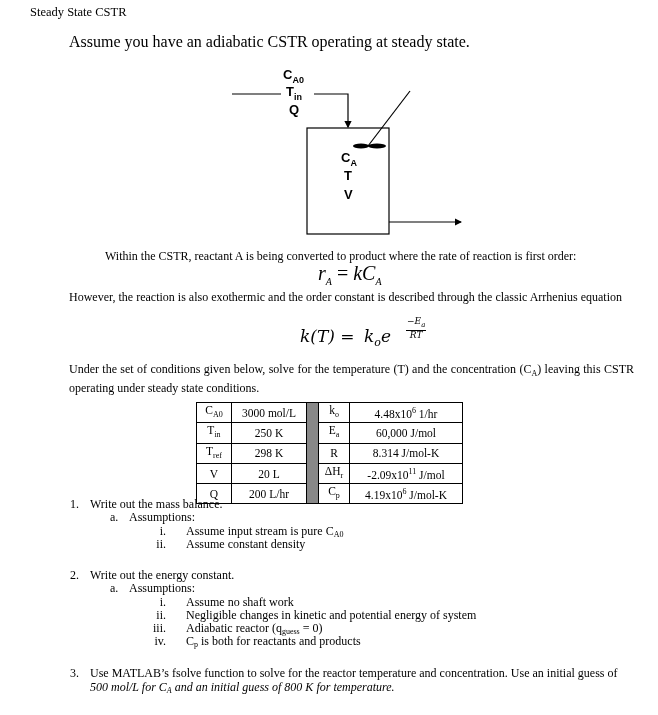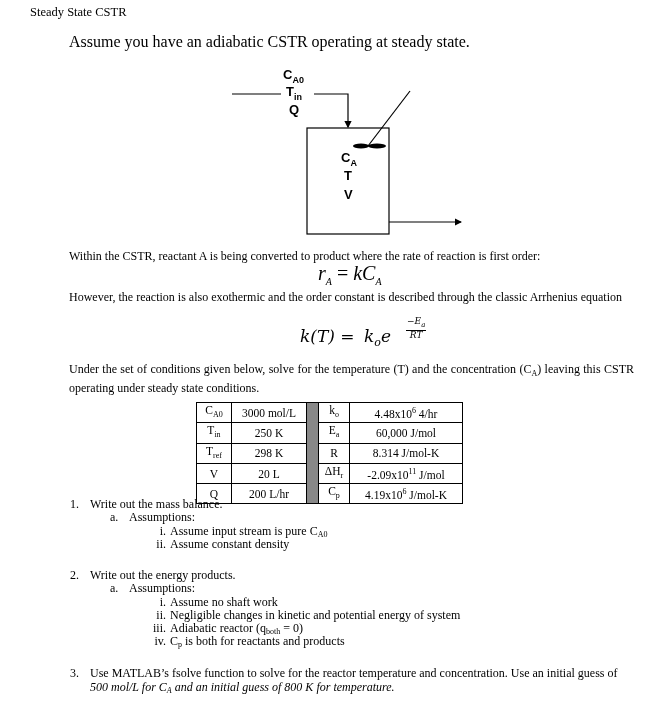--- a/index.html
+++ b/index.html
@@ -20,21 +20,21 @@
     table.params { position:absolute; left:196px; top:402px; border-collapse:collapse; font-size:11.5px; }
     table.params td { border:1px solid #000; height:15px; padding:0 2px; text-align:center; line-height:14px; }
     table.params td.gray { background:#888888; width:11px; padding:0; }
     table.params sub { font-size:8px; }
     table.params sup { font-size:8px; }
     .lvl1num { left:70px; }
     .lvl1txt { left:90px; }
     .lvl2num { left:110px; }
     .lvl2txt { left:129px; }
     .lvl3num { text-align:right; width:20px; }
-    .lvl3txt { left:170px; }
+    .lvl3txt { left:186px; }
     .small-sub { font-size:8px; vertical-align:-2px; }
   </style>
 </head>
 <body>
 
 <div class="abs title">Steady State CSTR</div>
 <div class="abs intro">Assume you have an adiabatic CSTR operating at steady state.</div>
 
 <div>
   <svg class="abs" style="left:0;top:0;" width="658" height="250">
@@ -72,21 +72,21 @@
     <span>C</span><sub>A</sub>
   </div>
   <div class="abs diag-label" style="left:344px;top:168px;">
     <span>T</span>
   </div>
   <div class="abs diag-label" style="left:344px;top:187px;">
     <span>V</span>
   </div>
 </div>
 
-<div class="abs para" style="top:249px;">Within the CSTR, reactant A is being converted to product where the rate of reaction is first order:</div>
+<div class="abs para" style="top:249px;margin-left:36px;">Within the CSTR, reactant A is being converted to product where the rate of reaction is first order:</div>
 
 <div class="abs eq1">
   <span>r</span><sub>A</sub><span style="font-style:normal"> = </span><span>kC</span><sub>A</sub>
 </div>
 
 <div class="abs para" style="top:290px;">However, the reaction is also exothermic and the order constant is described through the classic Arrhenius equation</div>
 
 <div class="abs eq2">
   <span>k(T) = </span><span style="margin-left:4px">k</span><sub style="font-size:11px">o</sub><span>e</span>
   <span class="exp">
@@ -99,21 +99,21 @@
   <span>Under the set of conditions given below, solve for the temperature (T) and the concentration (C</span><sub style="font-size:8px">A</sub><span>) leaving this CSTR operating under steady state conditions.</span>
 </div>
 
 <table class="params">
   <tbody>
     <tr>
       <td style="width:30px"><span>C</span><sub>A0</sub></td>
       <td style="width:70px">3000 mol/L</td>
       <td class="gray" rowspan="5"></td>
       <td style="width:26px"><span>k</span><sub>o</sub></td>
-      <td style="width:108px"><span>4.48x10</span><sup>6</sup><span> 4/hr</span></td>
+      <td style="width:108px"><span>4.48x10</span><sup>6</sup><span> 1/hr</span></td>
     </tr>
     <tr>
       <td><span>T</span><sub>in</sub></td>
       <td>250 K</td>
       <td><span>E</span><sub>a</sub></td>
       <td><span>60,000 J/mol</span></td>
     </tr>
     <tr>
       <td><span>T</span><sub>ref</sub></td>
       <td>298 K</td>
@@ -141,29 +141,29 @@
   <div class="abs lvl2num" style="top:510px;">a.</div>
   <div class="abs lvl2txt" style="top:510px;">Assumptions:</div>
   <div class="abs lvl3num" style="left:146px;top:524px;">i.</div>
   <div class="abs lvl3txt" style="top:524px;"><span>Assume input stream is pure C</span><span class="small-sub">A0</span></div>
   <div class="abs lvl3num" style="left:146px;top:537px;">ii.</div>
   <div class="abs lvl3txt" style="top:537px;">Assume constant density</div>
 </div>
 
 <div>
   <div class="abs lvl1num" style="top:568px;">2.</div>
-  <div class="abs lvl1txt" style="top:568px;">Write out the energy products.</div>
+  <div class="abs lvl1txt" style="top:568px;">Write out the energy constant.</div>
   <div class="abs lvl2num" style="top:581px;">a.</div>
   <div class="abs lvl2txt" style="top:581px;">Assumptions:</div>
   <div class="abs lvl3num" style="left:146px;top:595px;">i.</div>
   <div class="abs lvl3txt" style="top:595px;">Assume no shaft work</div>
   <div class="abs lvl3num" style="left:146px;top:608px;">ii.</div>
   <div class="abs lvl3txt" style="top:608px;">Negligible changes in kinetic and potential energy of system</div>
   <div class="abs lvl3num" style="left:146px;top:621px;">iii.</div>
-  <div class="abs lvl3txt" style="top:621px;"><span>Adiabatic reactor (q</span><span class="small-sub">both</span><span> = 0)</span></div>
+  <div class="abs lvl3txt" style="top:621px;"><span>Adiabatic reactor (q</span><span class="small-sub">guess</span><span> = 0)</span></div>
   <div class="abs lvl3num" style="left:146px;top:634px;">iv.</div>
   <div class="abs lvl3txt" style="top:634px;"><span>C</span><span class="small-sub">p</span><span> is both for reactants and products</span></div>
 </div>
 
 <div>
   <div class="abs lvl1num" style="top:666px;">3.</div>
   <div class="abs lvl1txt" style="top:666px;">Use MATLAB’s fsolve function to solve for the reactor temperature and concentration. Use an initial guess of</div>
   <div class="abs lvl1txt" style="top:680px;font-style:italic;"><span>500 mol/L for C</span><span class="small-sub">A</span><span> and an initial guess of 800 K for temperature.</span></div>
 </div>
 

